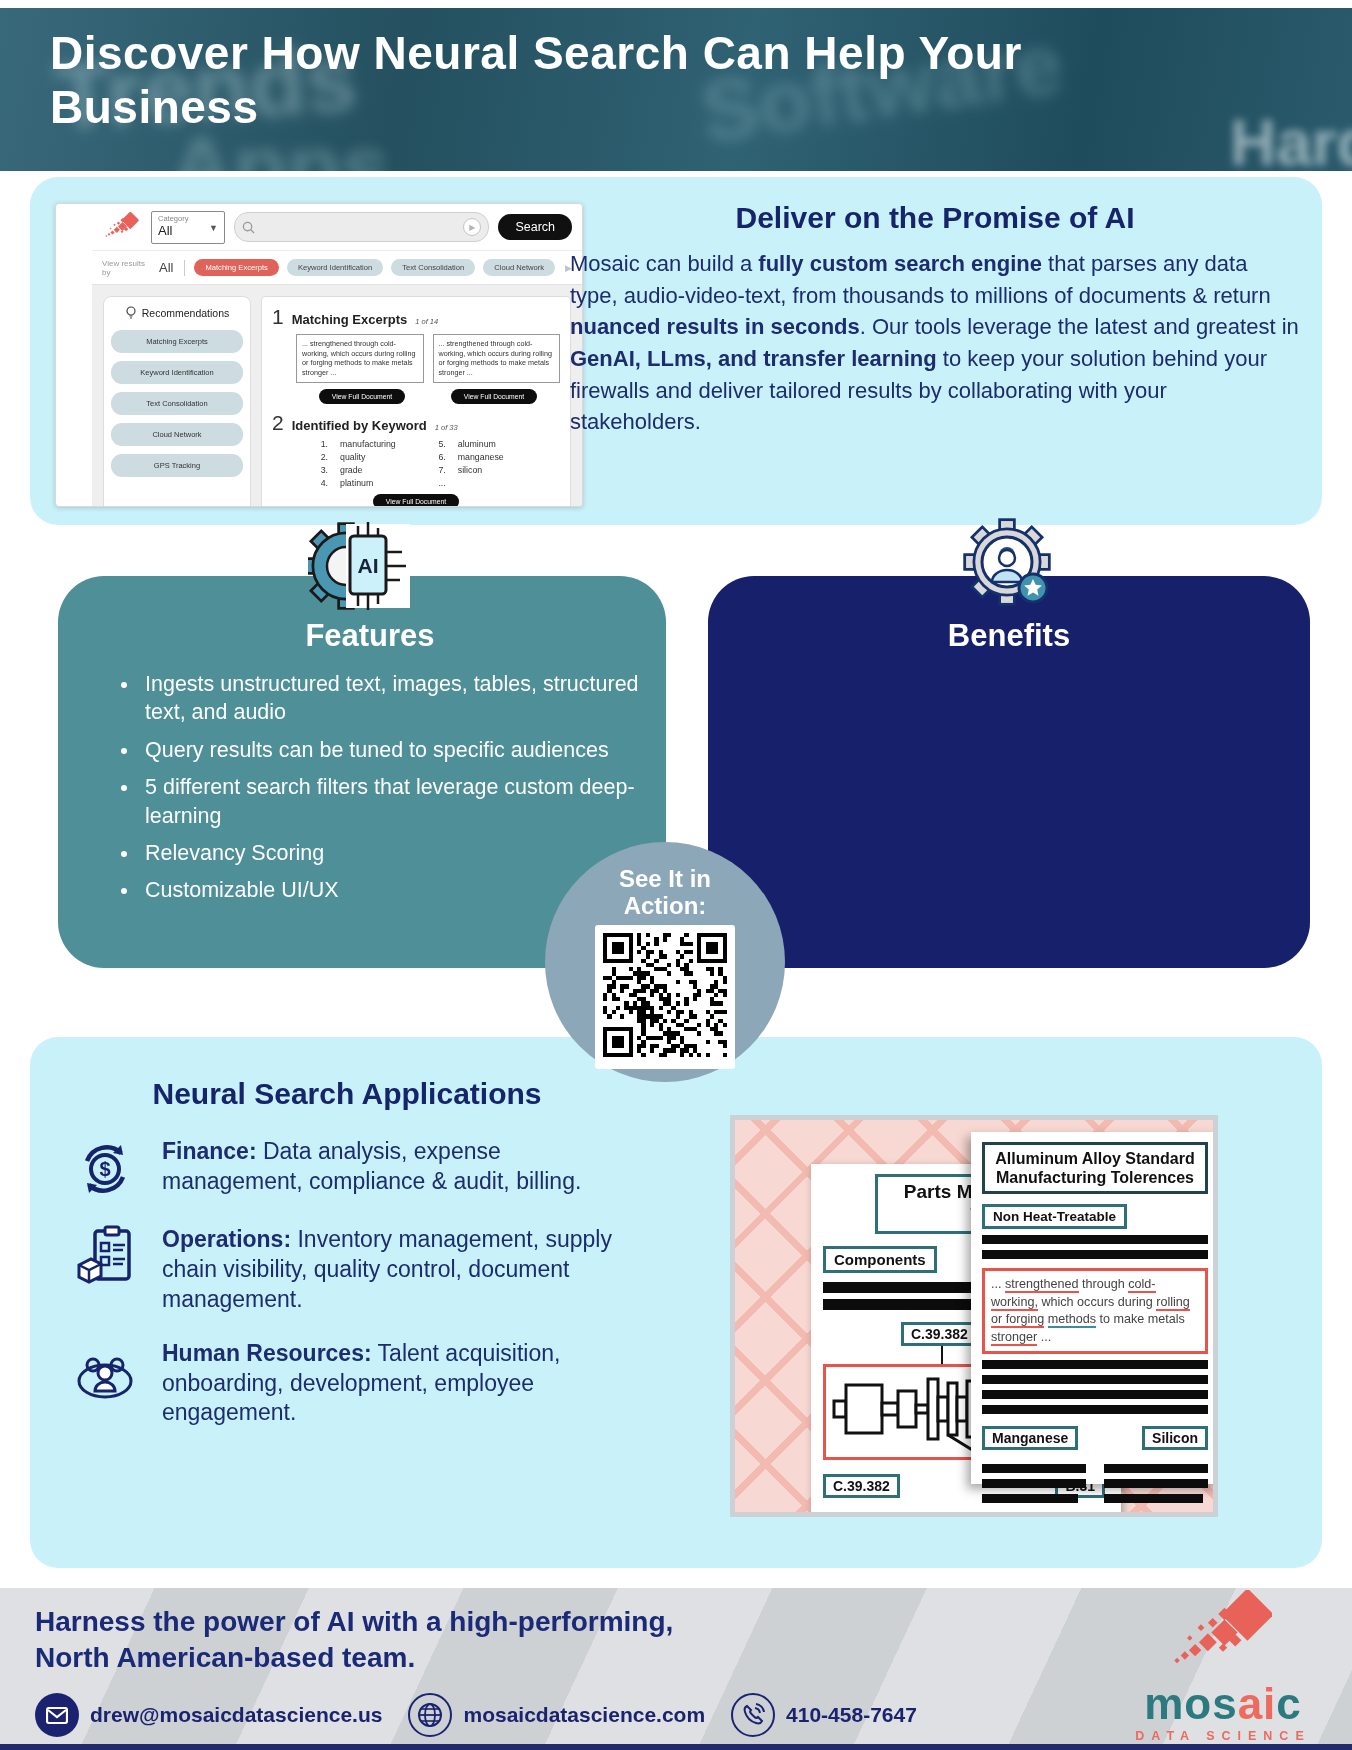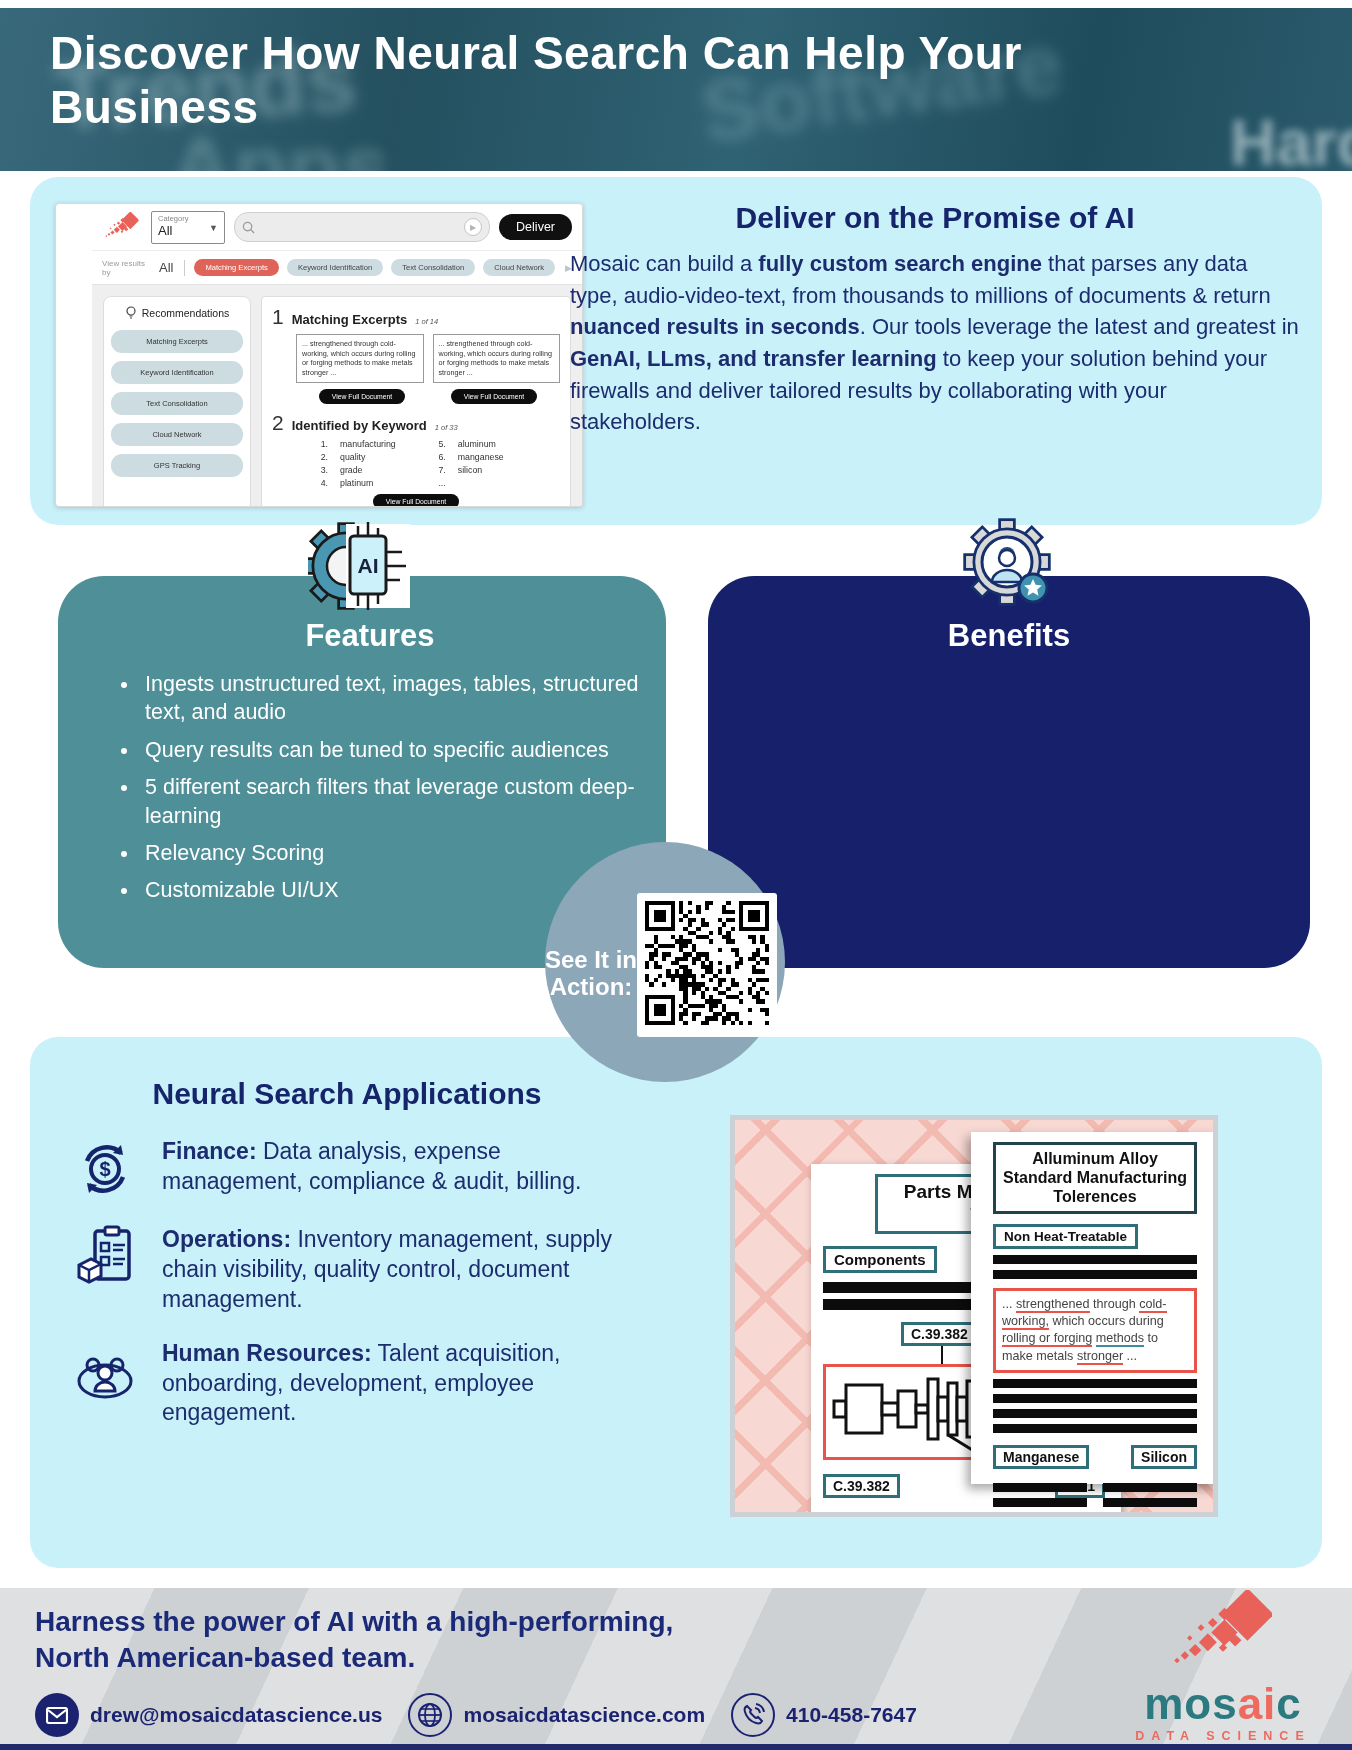--- a/index.html
+++ b/index.html
@@ -80,41 +80,41 @@
               border-radius:46px;z-index:1;color:#fff;padding-left:16px;}
   .panel-bene{position:absolute;left:708px;top:576px;width:602px;height:392px;background:#16206b;
               border-radius:46px;z-index:1;color:#fff;}
   .mid-title{text-align:center;font-size:31px;font-weight:700;margin-top:42px;}
   .mid-list{margin:16px 26px 0 48px;padding-left:18px;font-size:21.5px;line-height:1.32;}
   .panel-bene .mid-list{margin-left:70px;margin-right:30px;}
   .mid-list li{margin-bottom:9px;padding-left:5px;}
 
   
   .action-circle{position:absolute;left:545px;top:842px;width:240px;height:240px;border-radius:50%;
-                 background:#8ca7b8;z-index:7;display:flex;flex-direction:row;align-items:center;}
+                 background:#8ca7b8;z-index:7;display:flex;flex-direction:column;align-items:center;}
   .action-text{margin-top:24px;text-align:center;color:#fff;font-size:24px;font-weight:700;line-height:1.12;}
   .qr-box{margin-top:5px;background:#fff;border-radius:3px;padding:8px;}
 
   
   .panel2{position:absolute;left:30px;top:1037px;width:1292px;height:531px;background:#c9f1fa;border-radius:28px;overflow:hidden;}
   .apps-title{margin:40px 0 0 82px;width:470px;text-align:center;font-size:30px;font-weight:700;color:#15246b;}
   .apps-list{position:absolute;left:42px;top:100px;width:600px;}
   .app-item{display:flex;align-items:flex-start;gap:24px;margin-bottom:24px;}
   .app-icon{width:66px;flex:0 0 auto;display:flex;justify-content:center;}
   .app-text{font-size:23px;line-height:1.3;color:#1c2c6e;width:480px;}
   .app-text b{font-weight:700;}
 
   
   .collage{position:absolute;left:700px;top:78px;width:488px;height:402px;border:5px solid #ccd1d5;
            box-sizing:border-box;overflow:hidden;background-color:#f8d8d2;
            background-image:repeating-linear-gradient(45deg,transparent 0 52px,#f2bab1 52px 59px),
                             repeating-linear-gradient(-45deg,transparent 0 52px,#f2bab1 52px 59px);}
   .docsheet{position:absolute;background:#fff;box-sizing:border-box;}
   .doc1{left:76px;top:44px;width:310px;height:372px;box-shadow:2px 3px 8px rgba(0,0,0,.3);padding:10px 12px;z-index:1;}
-  .doc2{left:236px;top:12px;width:248px;height:352px;box-shadow:-4px 5px 10px rgba(0,0,0,.35);padding:10px 22px;z-index:2;}
+  .doc2{left:236px;top:12px;width:248px;height:352px;box-shadow:-4px 5px 10px rgba(0,0,0,.35);padding:10px 11px;z-index:2;}
   .tealbox{border:3px solid #2e6f7a;color:#111;font-weight:700;display:inline-block;padding:2px 8px;background:#fff;}
   .d1-title{display:block;margin-left:52px;font-size:19px;text-align:center;line-height:1.2;padding:4px 8px;}
   .d1-comp{font-size:15px;margin-top:12px;}
   .barrow{display:flex;gap:26px;margin-top:9px;}
   .bar{background:#0c0c0c;height:11px;}
   .bar+.bar{margin-top:6px;}
   .d1-c1wrap{margin:12px 0 0 78px;}
   .smallbox{font-size:14px;padding:1px 7px;}
   .conn{width:2px;height:18px;background:#111;margin-left:118px;}
   .redbox1{border:3px solid #e8534a;margin-top:0;height:90px;position:relative;}
@@ -204,21 +204,21 @@
         <div class="sc-cat-value">All</div>
         <span class="sc-caret">▼</span>
       </div>
       <div class="sc-input">
         <svg width="13" height="13" viewBox="0 0 14 14">
           <circle cx="6" cy="6" r="4.5" fill="none" stroke="#9a9a9a" stroke-width="1.4"></circle>
           <line x1="9.5" y1="9.5" x2="13" y2="13" stroke="#9a9a9a" stroke-width="1.4"></line>
         </svg>
         <span class="sc-send">▶</span>
       </div>
-      <div class="sc-search-btn">Deliver</div>
+      <div class="sc-search-btn">Search</div>
     </div>
 
     <div class="sc-filterrow">
       <span class="sc-viewby">View results by</span>
       <span class="sc-all">All</span>
       <span class="sc-divider"></span>
       <span class="sc-tab active">Matching Excerpts</span>
       <span class="sc-tab">Keyword Identification</span>
       <span class="sc-tab">Text Consolidation</span>
       <span class="sc-tab">Cloud Network</span>

